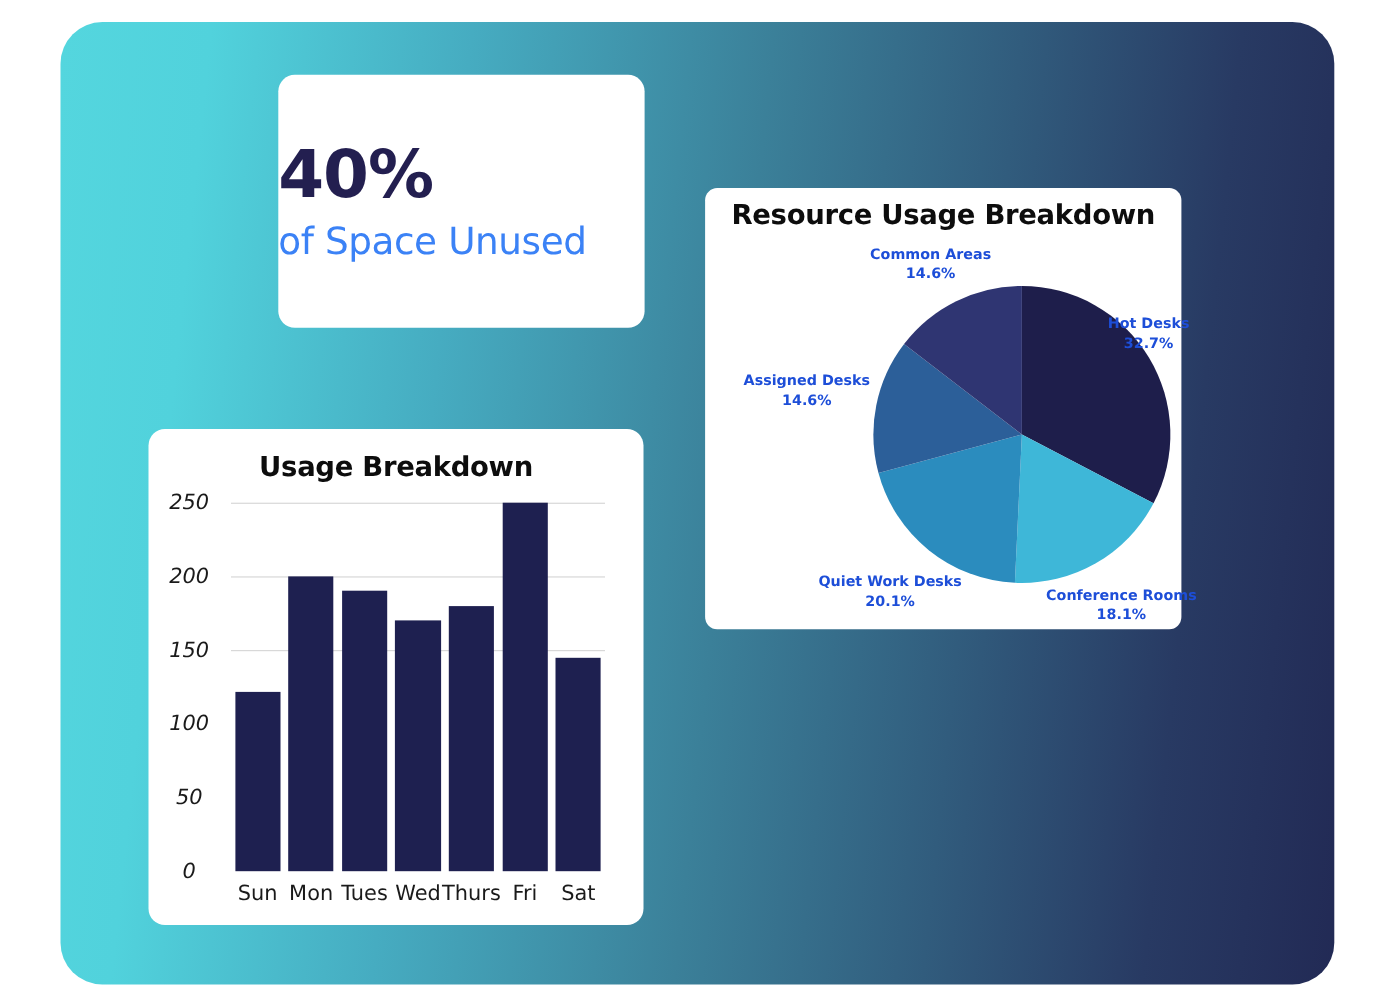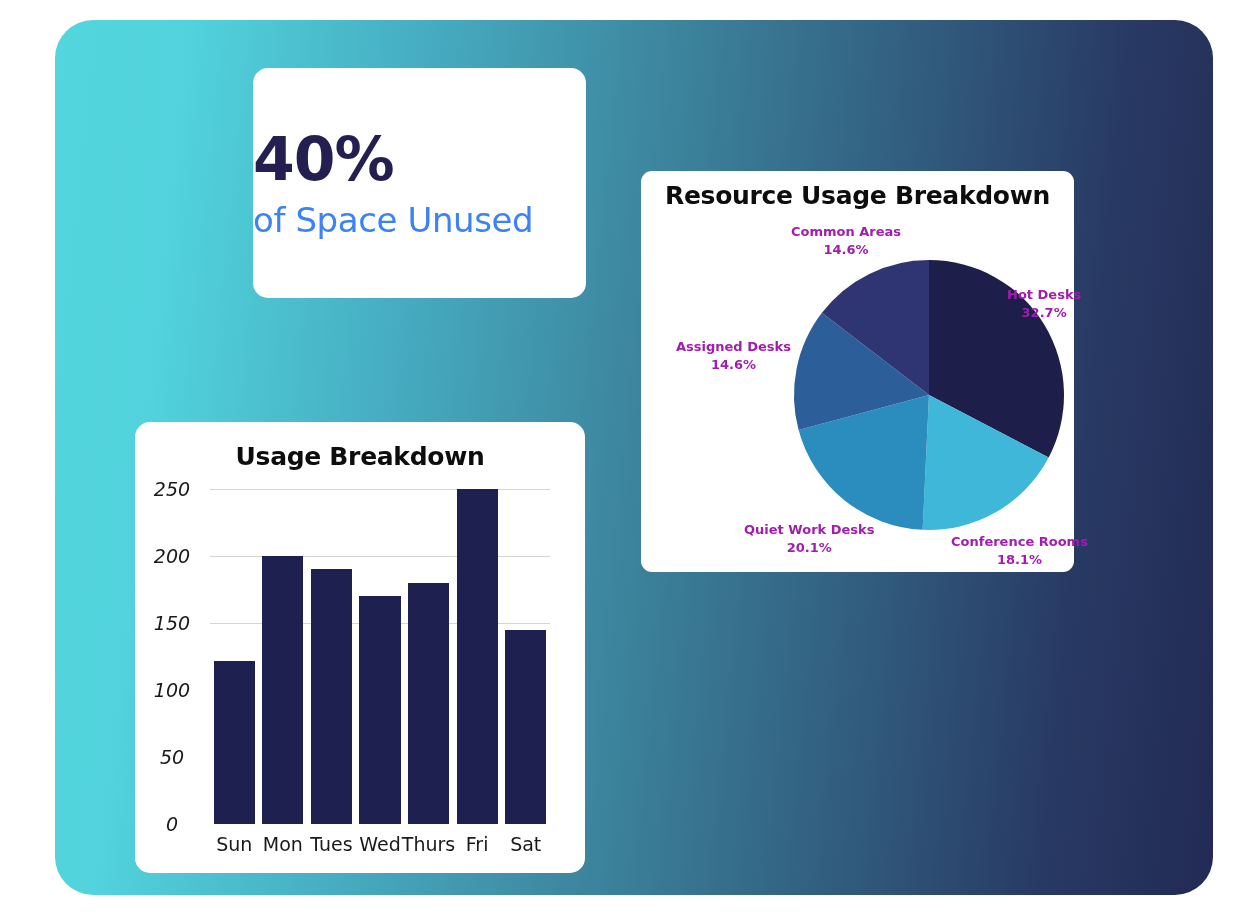--- a/index.html
+++ b/index.html
@@ -94,38 +94,38 @@
     left: 0;
     top: 0;
     width: 523px;
     height: 401px;
   }
   .pie-label {
     position: absolute;
     font-family: "DejaVu Sans", sans-serif;
     font-size: 13px;
     font-weight: 700;
-    color: #a21caf;
+    color: #1d4ed8;
     text-align: center;
     line-height: 1.35;
     white-space: nowrap;
   }
   .pie-label .pl-name { display: block; }
   .pie-label .pl-pct  { display: block; }
 
   #pl-hot      { left: 366px; top: 115px; }
   #pl-conf     { left: 290px; top: 362px; margin-left: 20px; }
   #pl-quiet    { left: 103px; top: 350px; }
   #pl-assigned { left: 35px;  top: 167px; }
   #pl-common   { left: 150px; top: 52px;  }
 
   
   #bar-card {
     left: 135px;
-    top: 422px;
+    top: 390px;
     width: 450px;
     height: 451px;
     border-radius: 15px;
   }
   #bar-title {
     position: absolute;
     left: 0;
     top: 20px;
     width: 100%;
     text-align: center;

